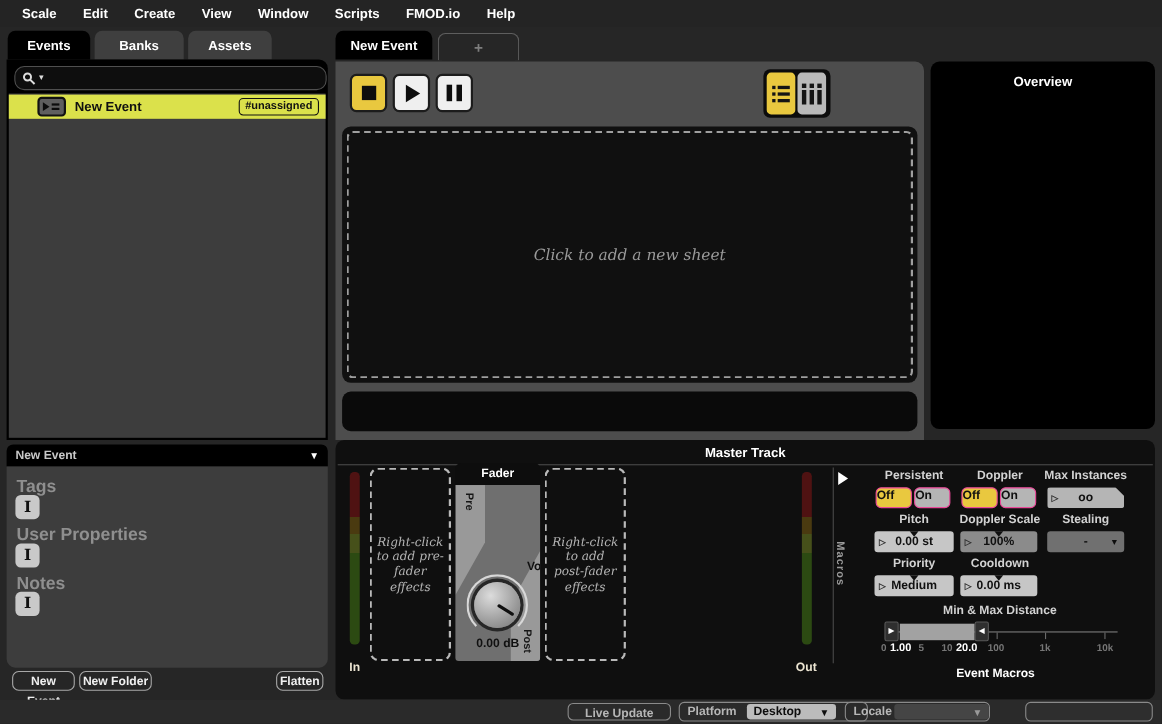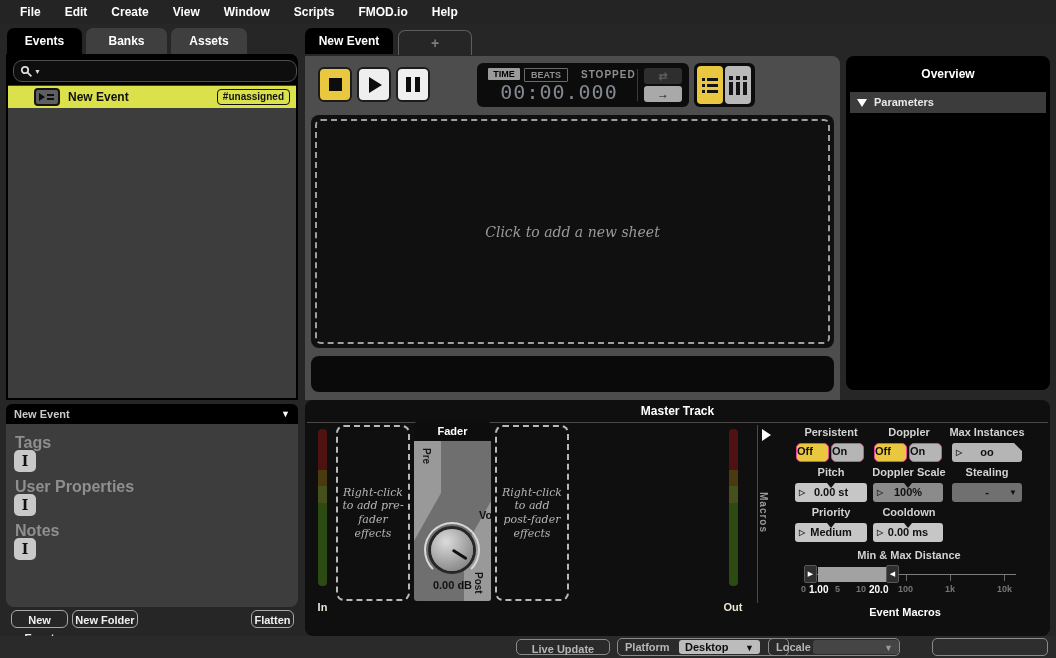--- a/index.html
+++ b/index.html
@@ -185,21 +185,21 @@
   .sb-group .lab{position:absolute;left:7px;top:0;color:#b6b6b6;font-size:11px;font-weight:bold;line-height:16px;}
   .sb-dd{position:absolute;top:1px;bottom:1px;border-radius:3px;font-size:11px;font-weight:bold;line-height:14px;}
   .sb-dd .dn{position:absolute;right:6px;top:1px;font-size:9px;}
 </style>
 </head>
 <body>
 
 <div class="app">
 
   <div class="menubar">
-    <div class="menu-item">File</div>
+    <div class="menu-item">Scale</div>
     <div class="menu-item">Edit</div>
     <div class="menu-item">Create</div>
     <div class="menu-item">View</div>
     <div class="menu-item">Window</div>
     <div class="menu-item">Scripts</div>
     <div class="menu-item">FMOD.io</div>
     <div class="menu-item">Help</div>
   </div>
 
   <div class="tab active" style="left:7px;width:75px;">Events</div>
@@ -254,33 +254,20 @@
   <div class="tbtn play">
       <span class="tri"></span>
     </div>
   <div class="tbtn pause">
       <span class="bars">
         <i></i>
         <i></i>
       </span>
     </div>
 
-  <div class="lcd">
-    <div class="chip time">TIME</div>
-    <div class="chip beats">BEATS</div>
-    <div class="stopped">STOPPED</div>
-    <div class="timecode">00:00.000</div>
-    <div class="vsep"></div>
-    <div class="mini-btn loop">
-        <span>⇄</span>
-      </div>
-    <div class="mini-btn oneshot">
-        <span>→</span>
-      </div>
-  </div>
 
   <div class="viewtoggle">
     <div class="vbtn tracks">
       <span class="icon-list">
         <span class="r">
             <span class="d"></span>
             <span class="l"></span>
           </span>
         <span class="r">
             <span class="d"></span>
@@ -413,24 +400,20 @@
   <div class="dist-lab" style="left:835px;">5</div>
   <div class="dist-lab" style="left:856px;">10</div>
   <div class="dist-lab cur" style="left:869px;">20.0</div>
   <div class="dist-lab" style="left:898px;">100</div>
   <div class="dist-lab" style="left:945px;">1k</div>
   <div class="dist-lab" style="left:997px;">10k</div>
   <div class="mlabel" style="left:790px;top:606px;width:230px;color:#fff;">Event Macros</div>
 
   <div class="overview">
     <div class="title">Overview</div>
-    <div class="ov-section">
-      <span class="tri"></span>
-      <span class="t">Parameters</span>
-    </div>
   </div>
 
   <div class="statusbar">
     <button class="sb-btn" style="left:516px;width:94px;">Live Update Off</button>
     <div class="sb-group" style="left:617px;width:172px;">
       <span class="lab">Platform</span>
       <div class="sb-dd" style="left:61px;width:81px;background:#bcbcbc;color:#0d0d0d;padding-left:6px;box-sizing:border-box;">
         <span>Desktop</span>
         <span class="dn">▼</span>
       </div>

